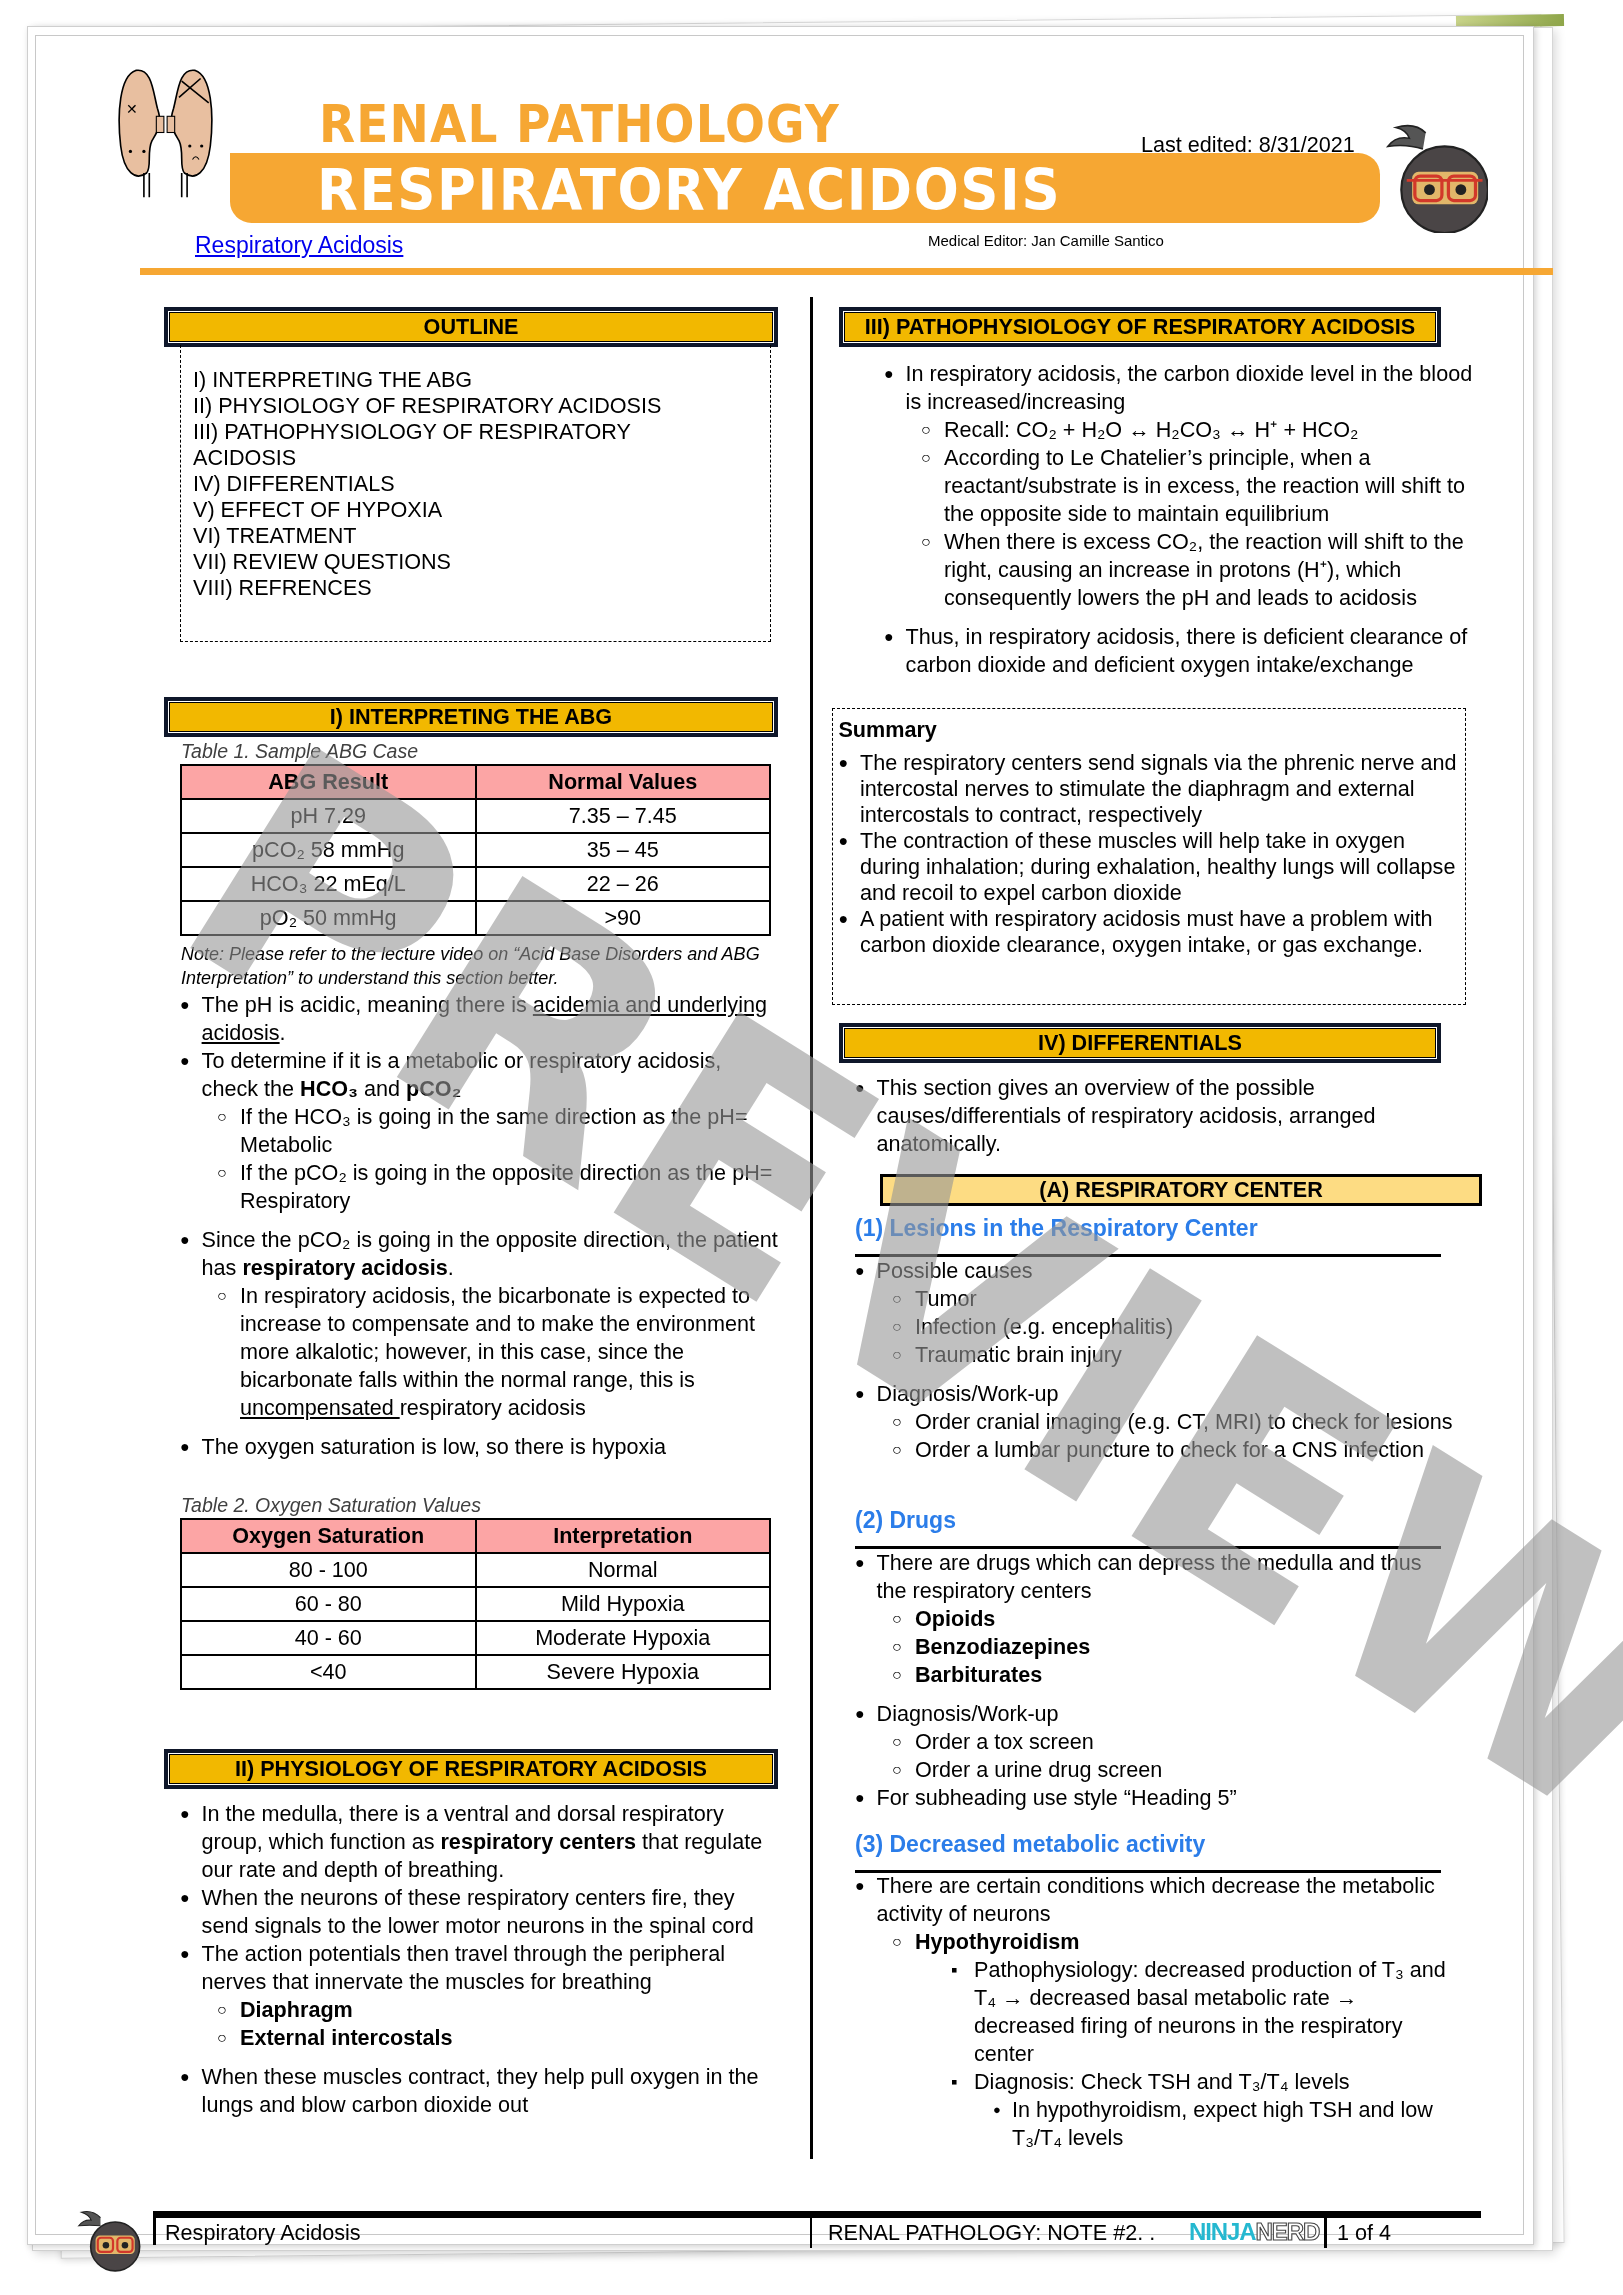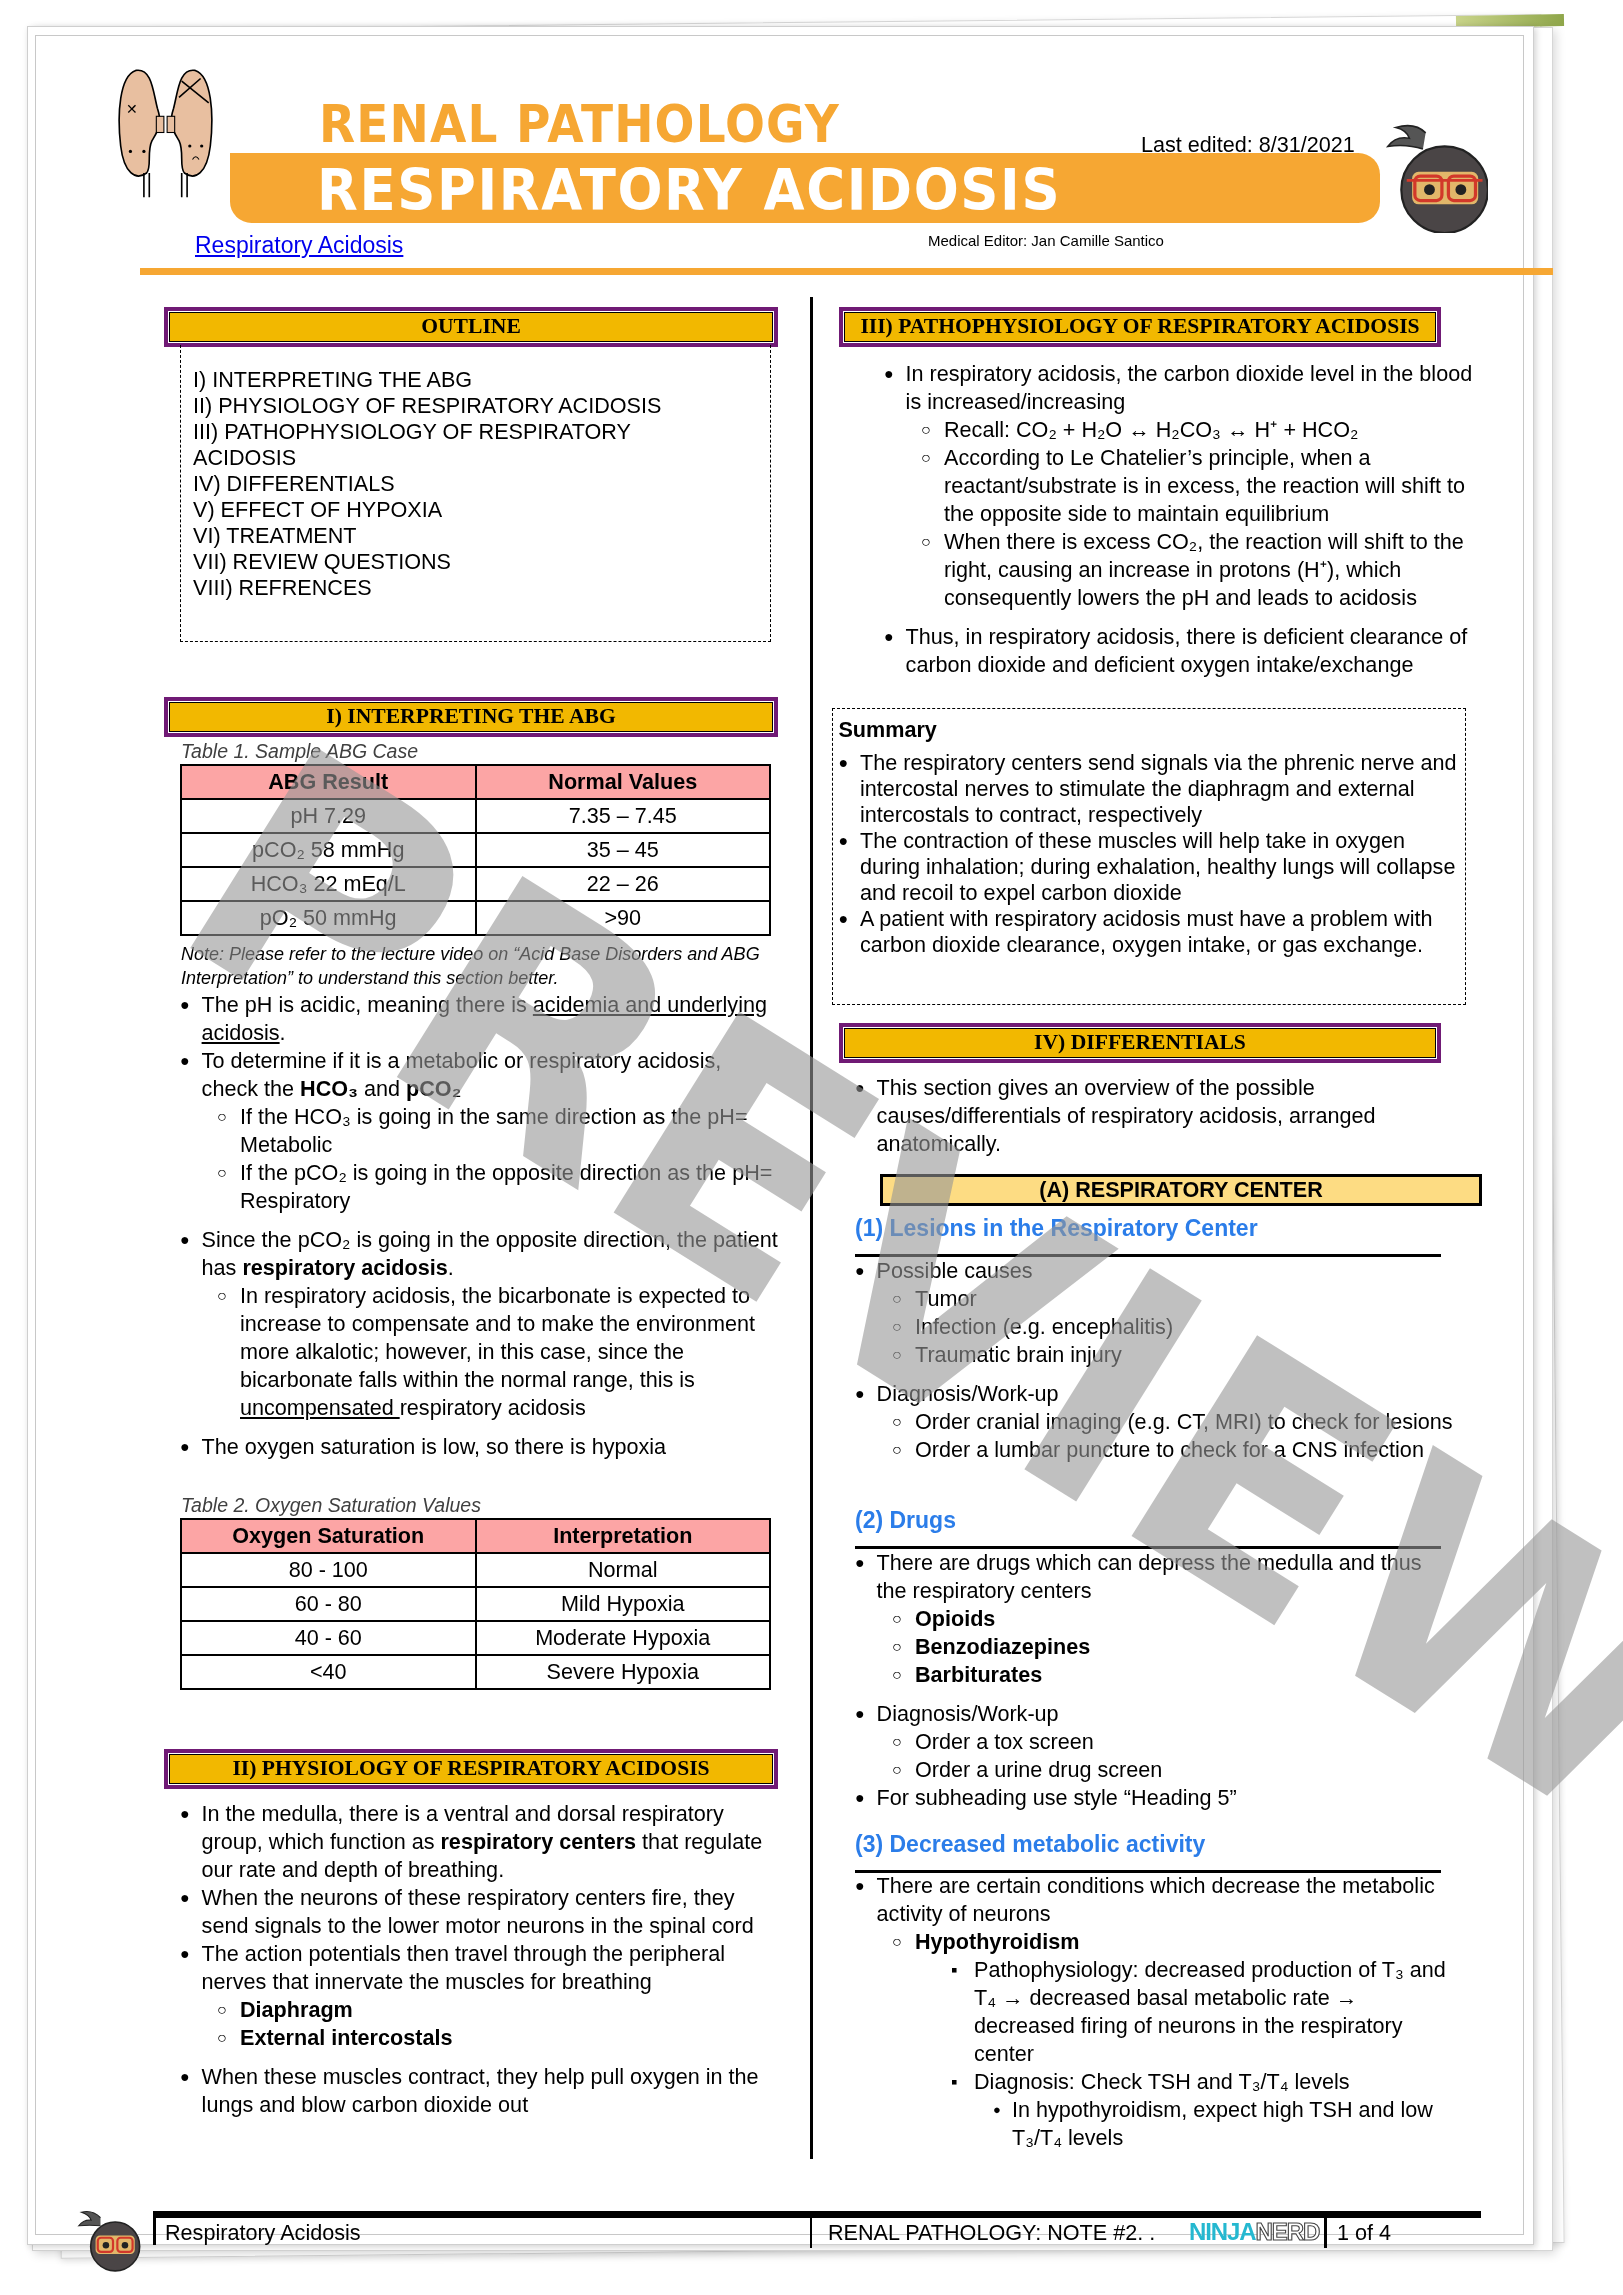--- a/index.html
+++ b/index.html
@@ -22,21 +22,21 @@
   .last-edited { position: absolute; left: 1141px; top: 132px; font-size: 21.6px; color: #000; }
   .ninja-big { position: absolute; left: 1385px; top: 122px; width: 103px; height: 111px; }
   .doc-link { position: absolute; left: 195px; top: 232px; font-size: 23px; color: #0000EE; text-decoration: underline; }
   .med-editor { position: absolute; left: 928px; top: 232px; font-size: 15px; font-weight: normal; }
   .header-rule { position: absolute; left: 140px; top: 268px; width: 1413px; height: 6.5px; background: #F6A733; }
 
   
   .col-divider { position: absolute; left: 810px; top: 297px; width: 3.2px; height: 1862px; background: #000; }
 
   
-  .sec-head { position: absolute; background: #701a75; padding: 3.8px; font-family: Liberation Serif, serif; }
+  .sec-head { position: absolute; background: #0f172a; padding: 3.8px; }
   .sec-head .inner-frame { border: 1.6px solid #fff; }
   .sec-head .fill { background: #F2B800; border: 1.6px solid #000; text-align: center; font-weight: bold; font-size: 21.6px; line-height: 27px; height: 30px; }
   .sub-head { position: absolute; background: #FDDC83; border: 3.2px solid #000; text-align: center; font-weight: bold; font-size: 21.6px; line-height: 26px; }
 
   .outline-box { position: absolute; left: 180px; top: 345px; width: 591px; height: 297px; border: 1.6px dashed #000; border-top: none; padding: 21.6px 12px; font-size: 21.6px; line-height: 26px; }
 
   .caption { position: absolute; font-size: 19.5px; font-style: italic; color: #404040; }
   table.tbl { position: absolute; border-collapse: collapse; font-size: 21.6px; }
   table.tbl th { background: #fca5a5; font-weight: bold; border: 2.2px solid #000; height: 34px; text-align: center; }
   table.tbl td { border: 2.2px solid #000; height: 34px; text-align: center; }

